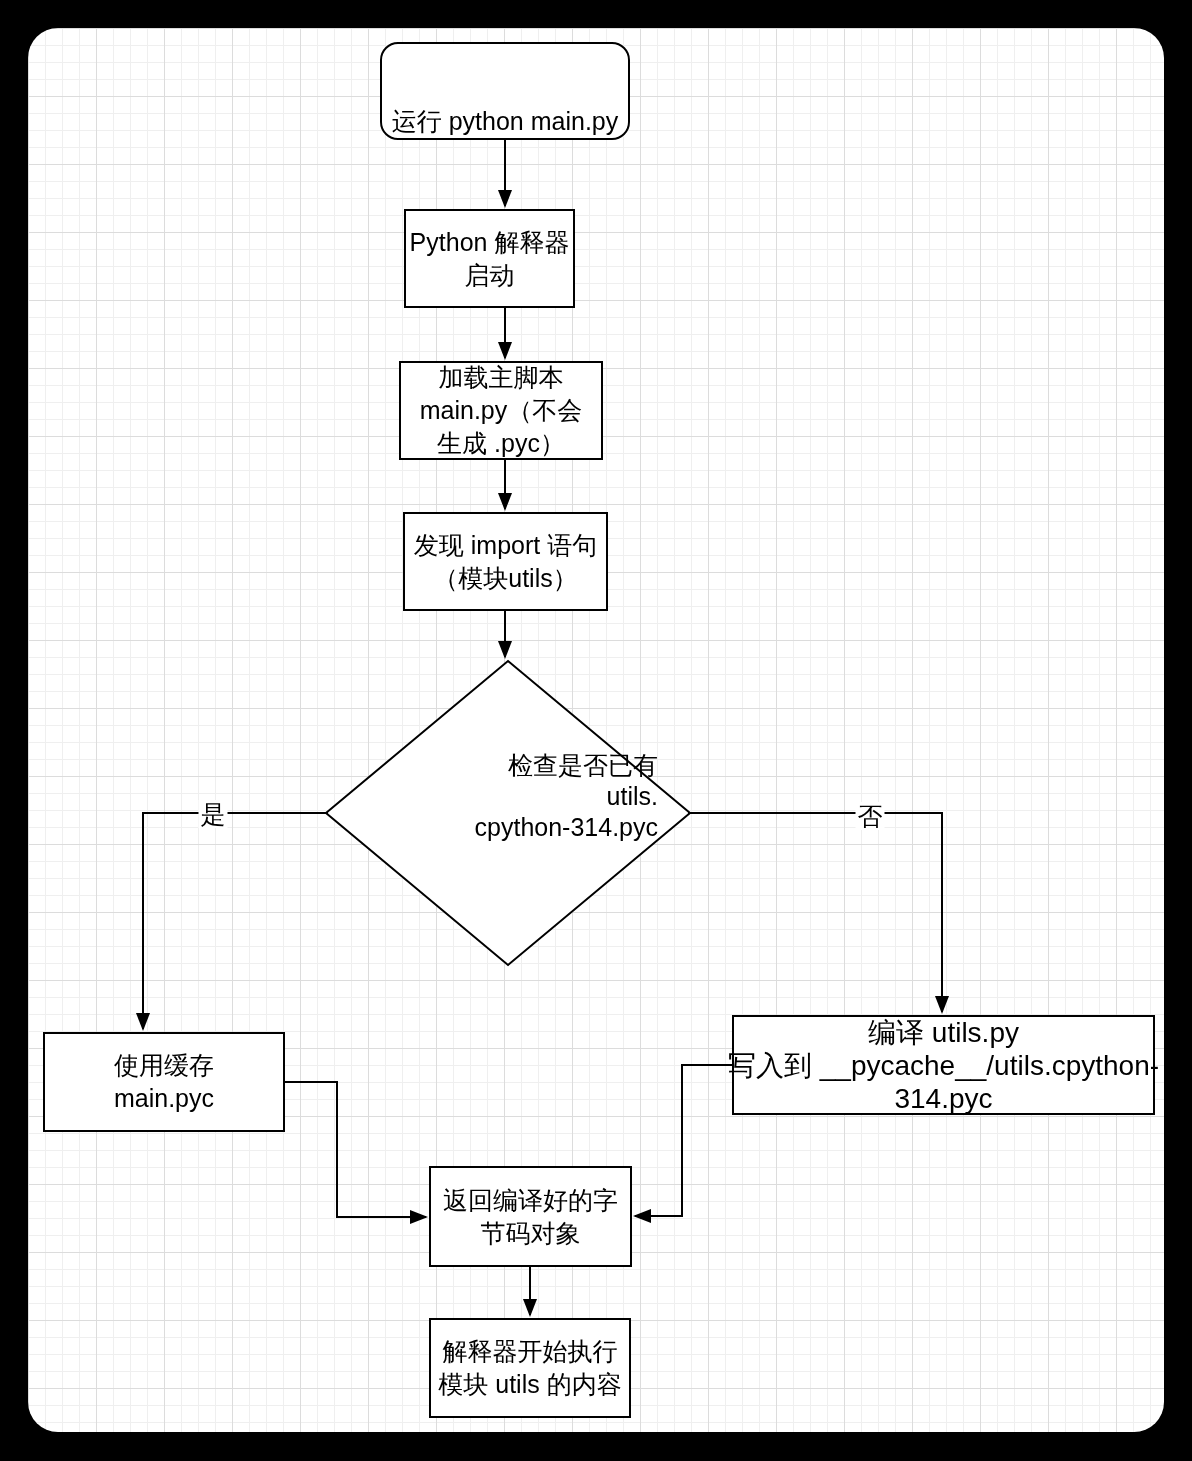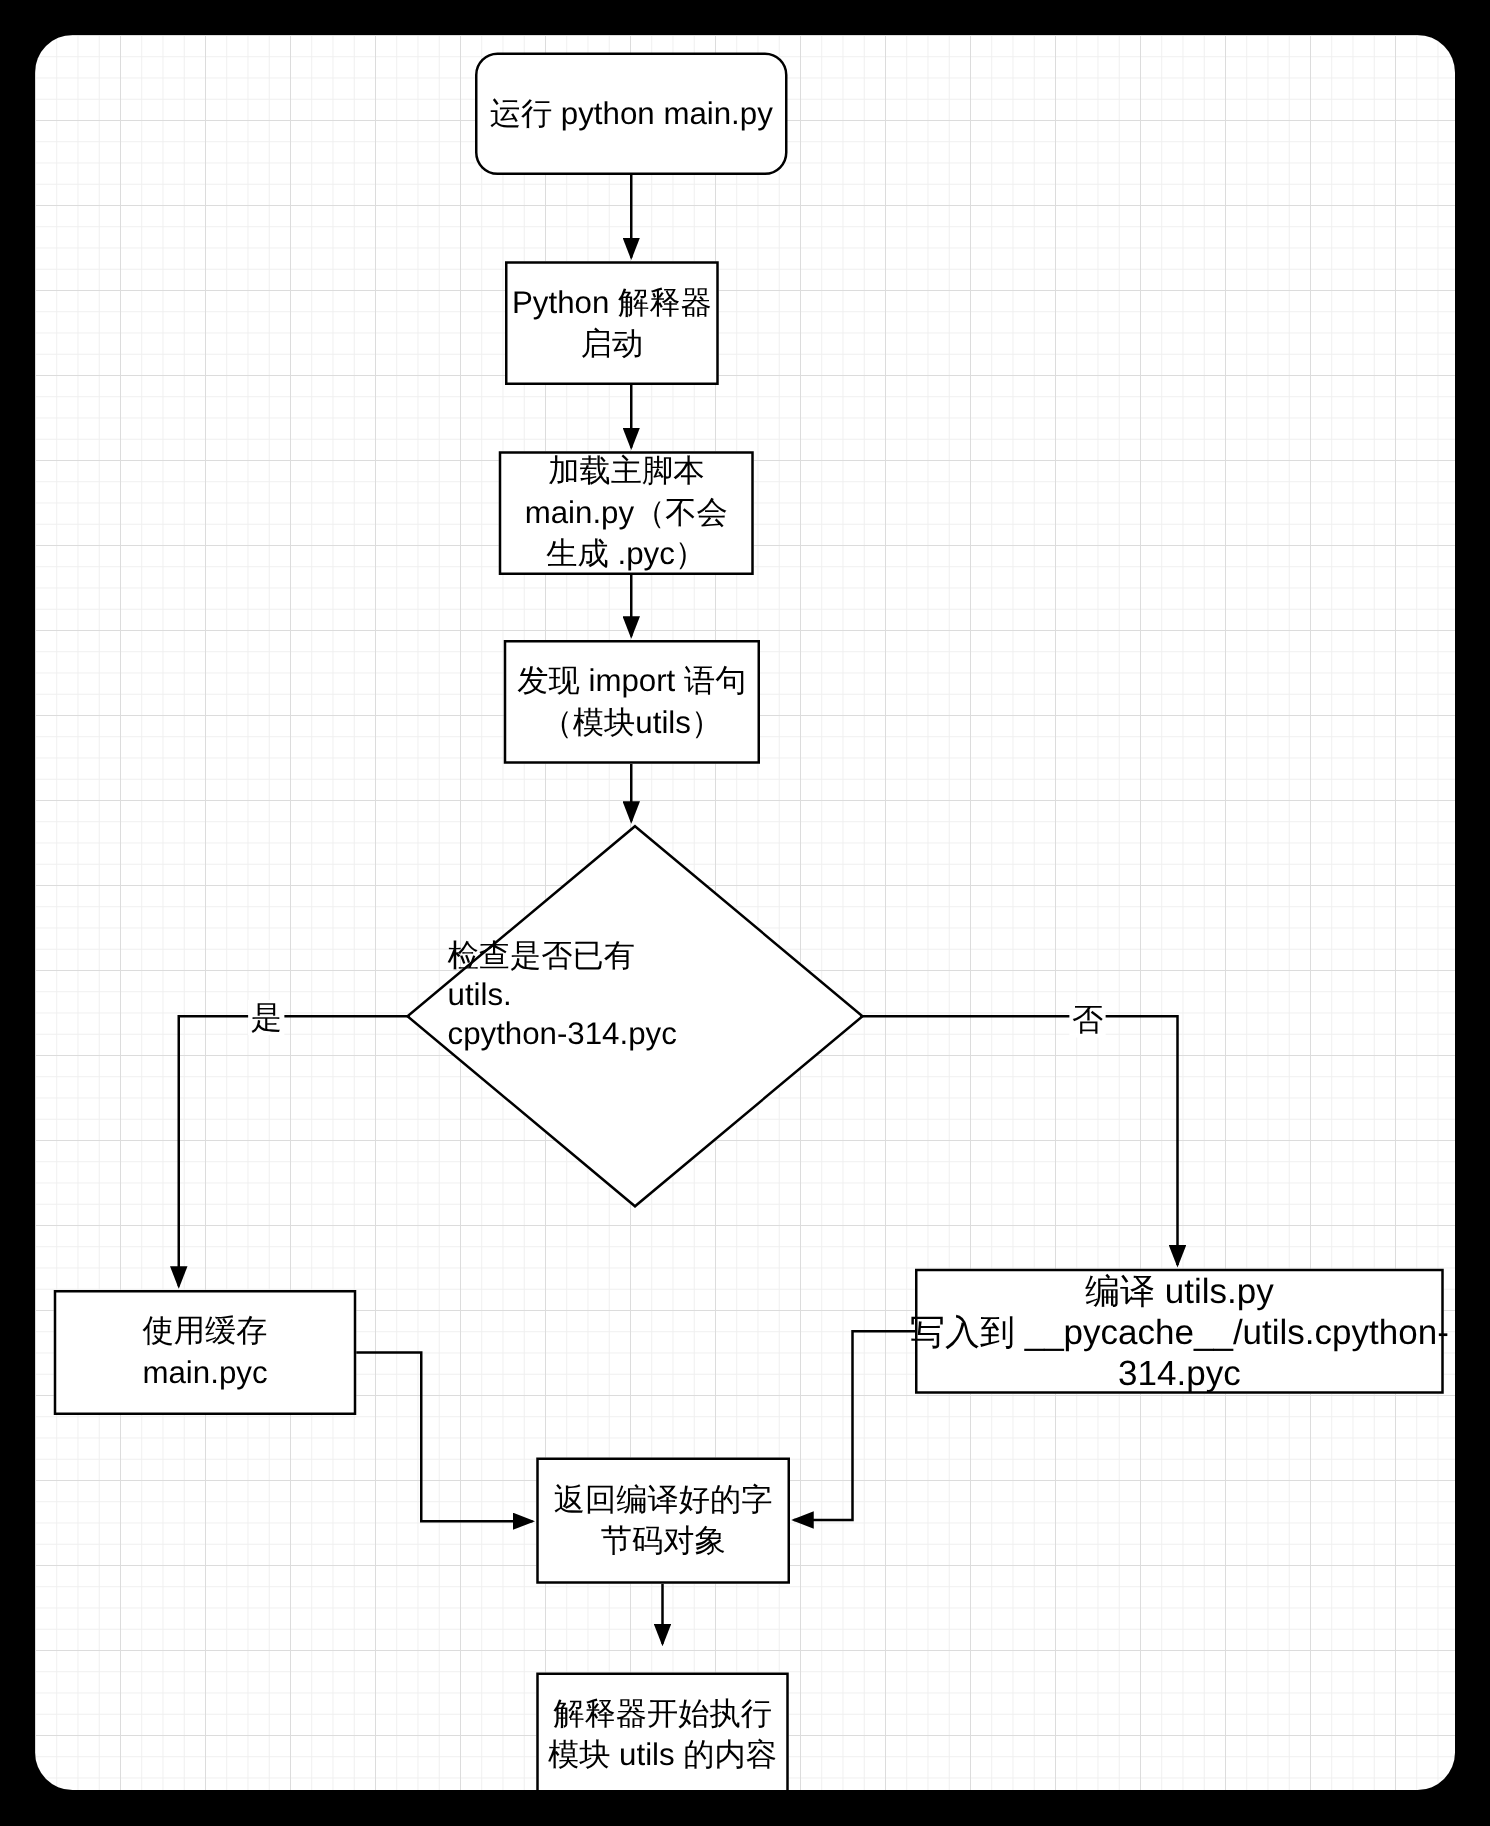--- a/index.html
+++ b/index.html
@@ -55,21 +55,21 @@
   .node.rounded { border-radius: 18px; }
   .node.compile { font-size: 28px; }
   .diamond-text {
     position: absolute;
     left: 330px;
     top: 722px;
     width: 300px;
     display: flex;
     flex-direction: column;
     justify-content: center;
-    align-items: flex-start;
+    align-items: flex-end;
     text-align: center;
     color: #000000;
     font-size: 25px;
     line-height: 31px;
   }
   .diamond-text .line { white-space: nowrap; }
   .edge-label {
     position: absolute;
     transform: translate(-50%, -50%);
     background: #ffffff;
@@ -98,21 +98,21 @@
       <path d="M477,280 L477,330" fill="none" stroke="#000000" stroke-width="2" marker-end="url(#ah)"></path>
       <path d="M477,432 L477,481" fill="none" stroke="#000000" stroke-width="2" marker-end="url(#ah)"></path>
       <path d="M477,583 L477,629" fill="none" stroke="#000000" stroke-width="2" marker-end="url(#ah)"></path>
       <path d="M300,785 L115,785 L115,1001" fill="none" stroke="#000000" stroke-width="2" marker-end="url(#ah)"></path>
       <path d="M660,785 L914,785 L914,984" fill="none" stroke="#000000" stroke-width="2" marker-end="url(#ah)"></path>
       <path d="M217,1054 L309,1054 L309,1189 L398,1189" fill="none" stroke="#000000" stroke-width="2" marker-end="url(#ah)"></path>
       <path d="M704,1037 L654,1037 L654,1188 L607,1188" fill="none" stroke="#000000" stroke-width="2" marker-end="url(#ah)"></path>
       <path d="M502,1239 L502,1287" fill="none" stroke="#000000" stroke-width="2" marker-end="url(#ah)"></path>
     </svg>
 
-    <div class="node rounded" style="left:352px; top:14px; width:250px; height:98px;">
+    <div class="node rounded" style="left:352px; top:14px; width:250px; height:98px;justify-content:flex-end;">
       <div class="line">运行 python main.py</div>
     </div>
 
     <div class="node" style="left:376px; top:181px; width:171px; height:99px;text-align:center;">
       <div class="line">Python 解释器</div>
       <div class="line">启动</div>
     </div>
 
     <div class="node" style="left:371px; top:333px; width:204px; height:99px;">
       <div class="line">加载主脚本</div>
@@ -140,21 +140,21 @@
       <div class="line">编译 utils.py</div>
       <div class="line">写入到 __pycache__/utils.cpython-</div>
       <div class="line">314.pyc</div>
     </div>
 
     <div class="node" style="left:401px; top:1138px; width:203px; height:101px;">
       <div class="line">返回编译好的字</div>
       <div class="line">节码对象</div>
     </div>
 
-    <div class="node" style="left:401px; top:1290px; width:202px; height:100px;margin-top:20px;">
+    <div class="node" style="left:401px; top:1290px; width:202px; height:100px;">
       <div class="line">解释器开始执行</div>
       <div class="line">模块 utils 的内容</div>
     </div>
 
     <div class="edge-label" style="left:185px; top:786px;">是</div>
     <div class="edge-label" style="left:842px; top:788px;">否</div>
 
   </div>
 </div>
 

